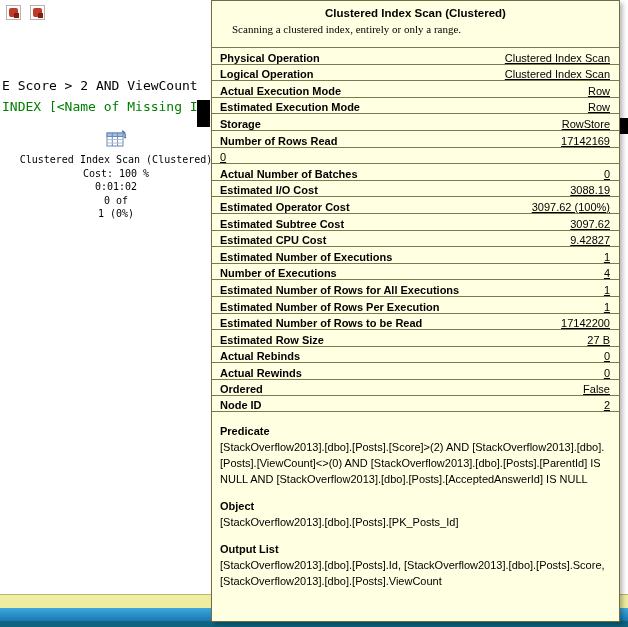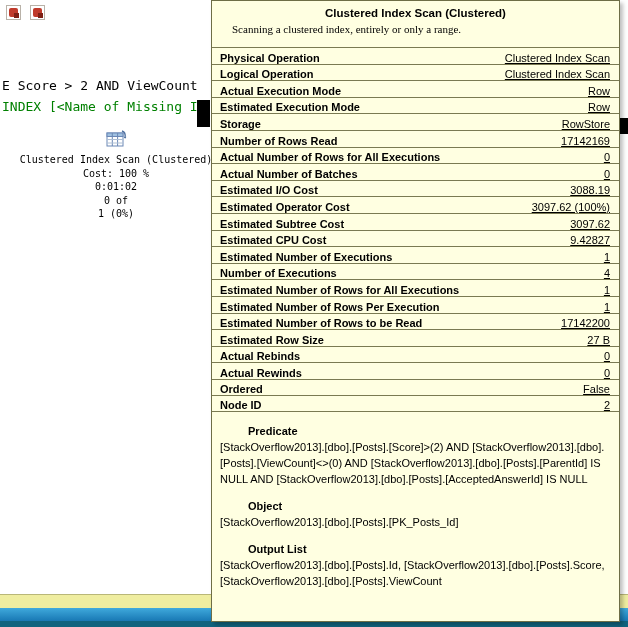--- a/index.html
+++ b/index.html
@@ -74,21 +74,21 @@
   .prop-row {
     display: flex; justify-content: space-between; align-items: flex-end;
     height: 16.6px; padding: 0 9px 0 8px;
     border-top: 1px solid #7a7a52;
   }
   .prop-row:last-child { border-bottom: 1px solid #7a7a52; }
   .prop-label { font-weight: bold; white-space: nowrap; }
   .prop-value { text-align: right; white-space: nowrap; text-decoration: underline; }
 
   .section { margin: 13px 9px 0 8px; }
-  .section-label { font-weight: bold; margin-left: 28px; }
+  .section-label { font-weight: bold; }
   .section-text  { margin-top: 2px; line-height: 16px; word-wrap: break-word; }
 </style>
 </head>
 <body>
 
 <div class="screen">
 
   <div class="top-icons">
     <div class="mini-icon">
       <span class="red-mark"></span>
@@ -153,21 +153,20 @@
         </div>
       <div class="prop-row">
           <span class="prop-label">Storage</span>
           <span class="prop-value">RowStore</span>
         </div>
       <div class="prop-row">
           <span class="prop-label">Number of Rows Read</span>
           <span class="prop-value">17142169</span>
         </div>
       <div class="prop-row">
-          <span class="prop-label">Actual Number of Rows for All Executions</span>
           <span class="prop-value">0</span>
         </div>
       <div class="prop-row">
           <span class="prop-label">Actual Number of Batches</span>
           <span class="prop-value">0</span>
         </div>
       <div class="prop-row">
           <span class="prop-label">Estimated I/O Cost</span>
           <span class="prop-value">3088.19</span>
         </div>

